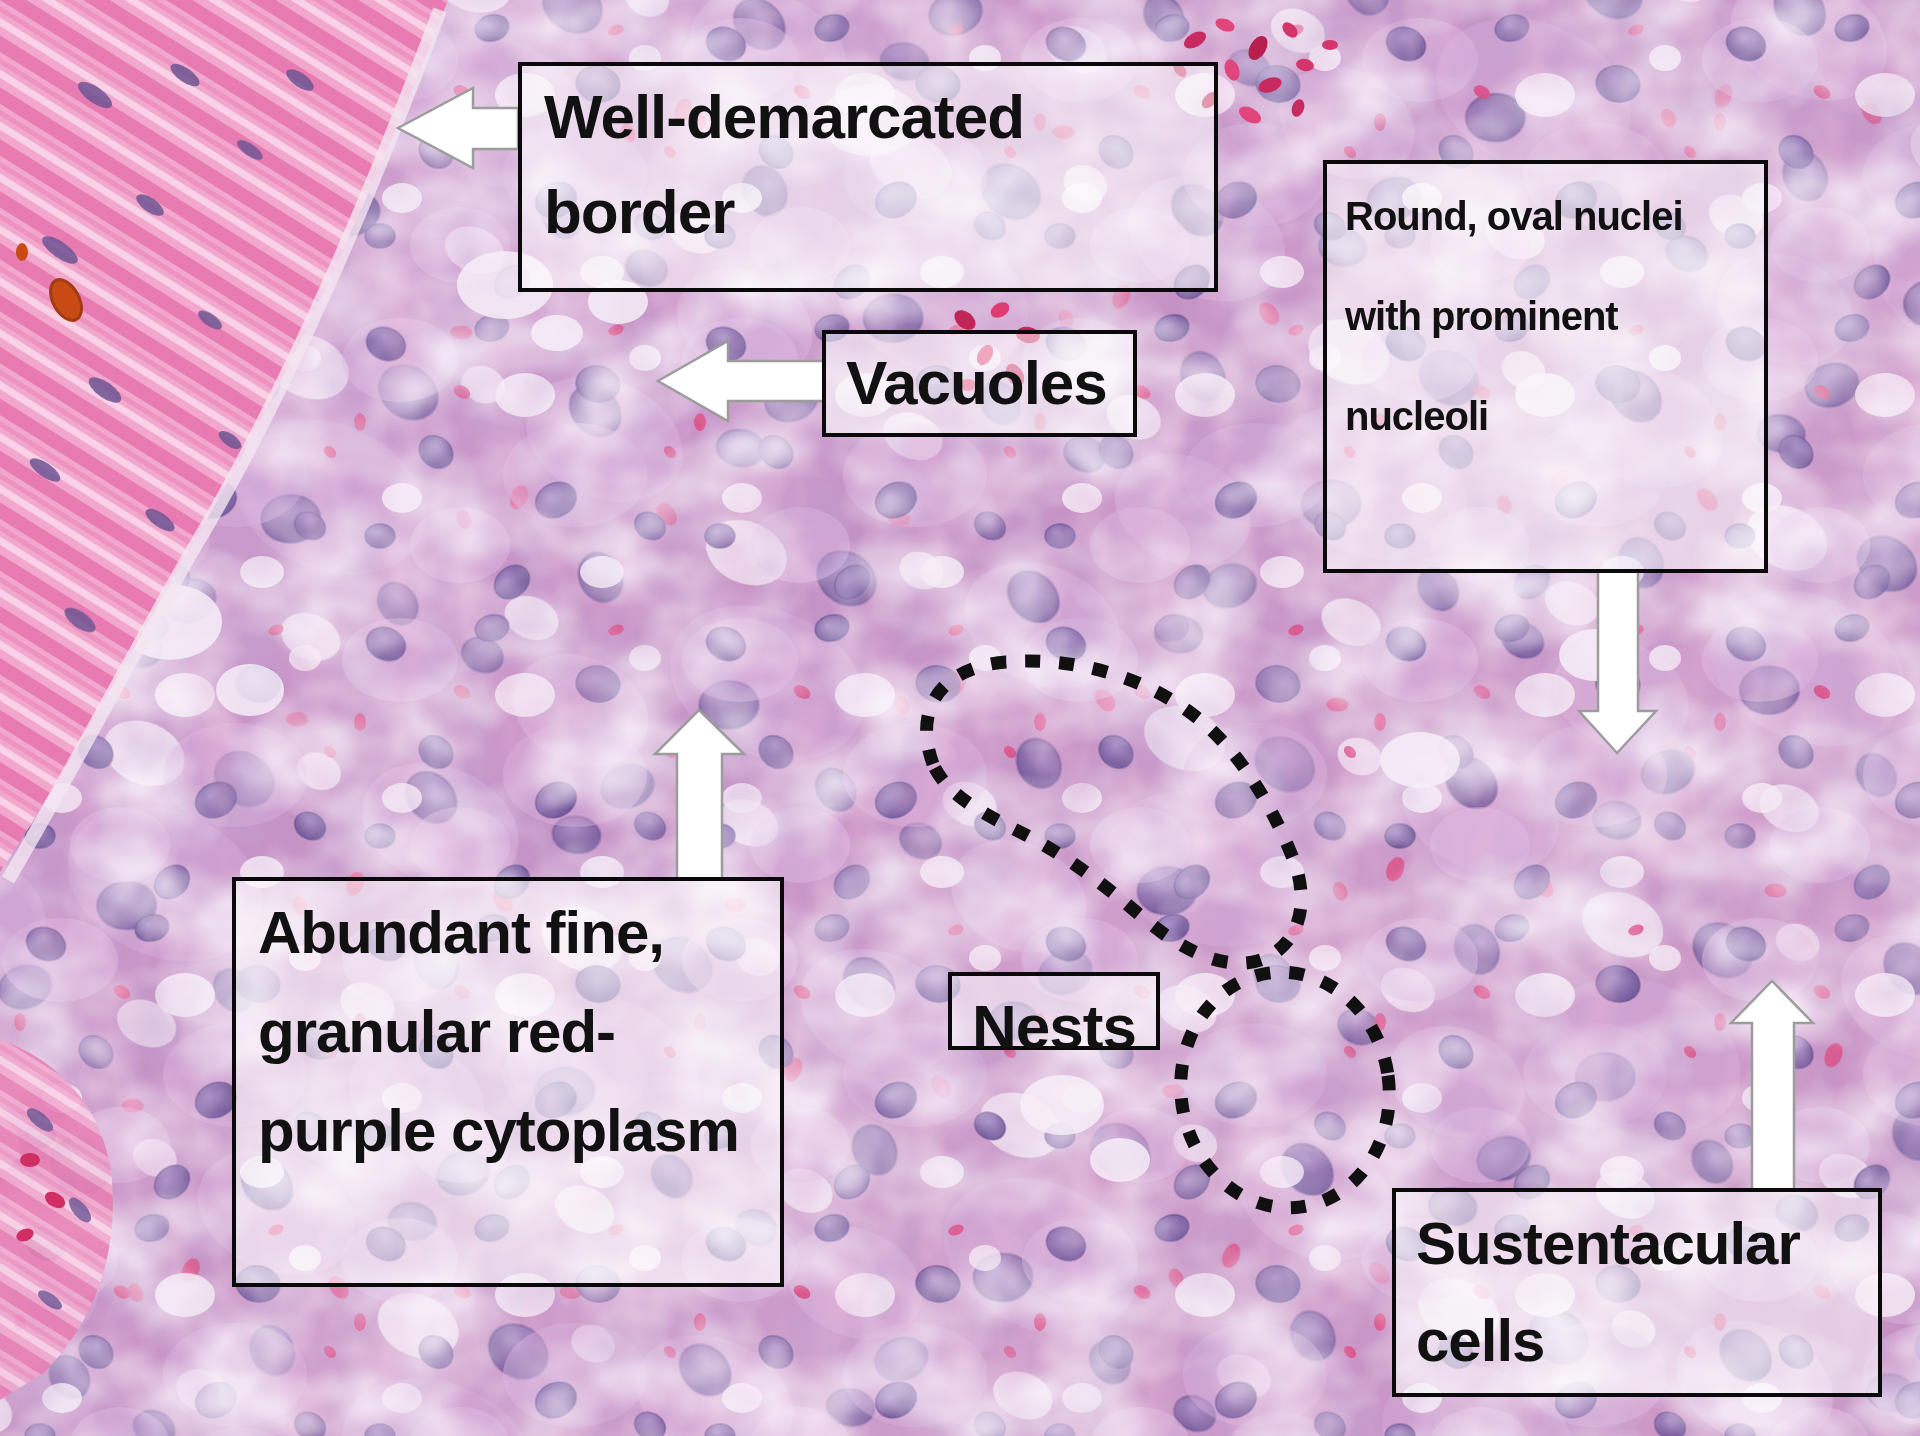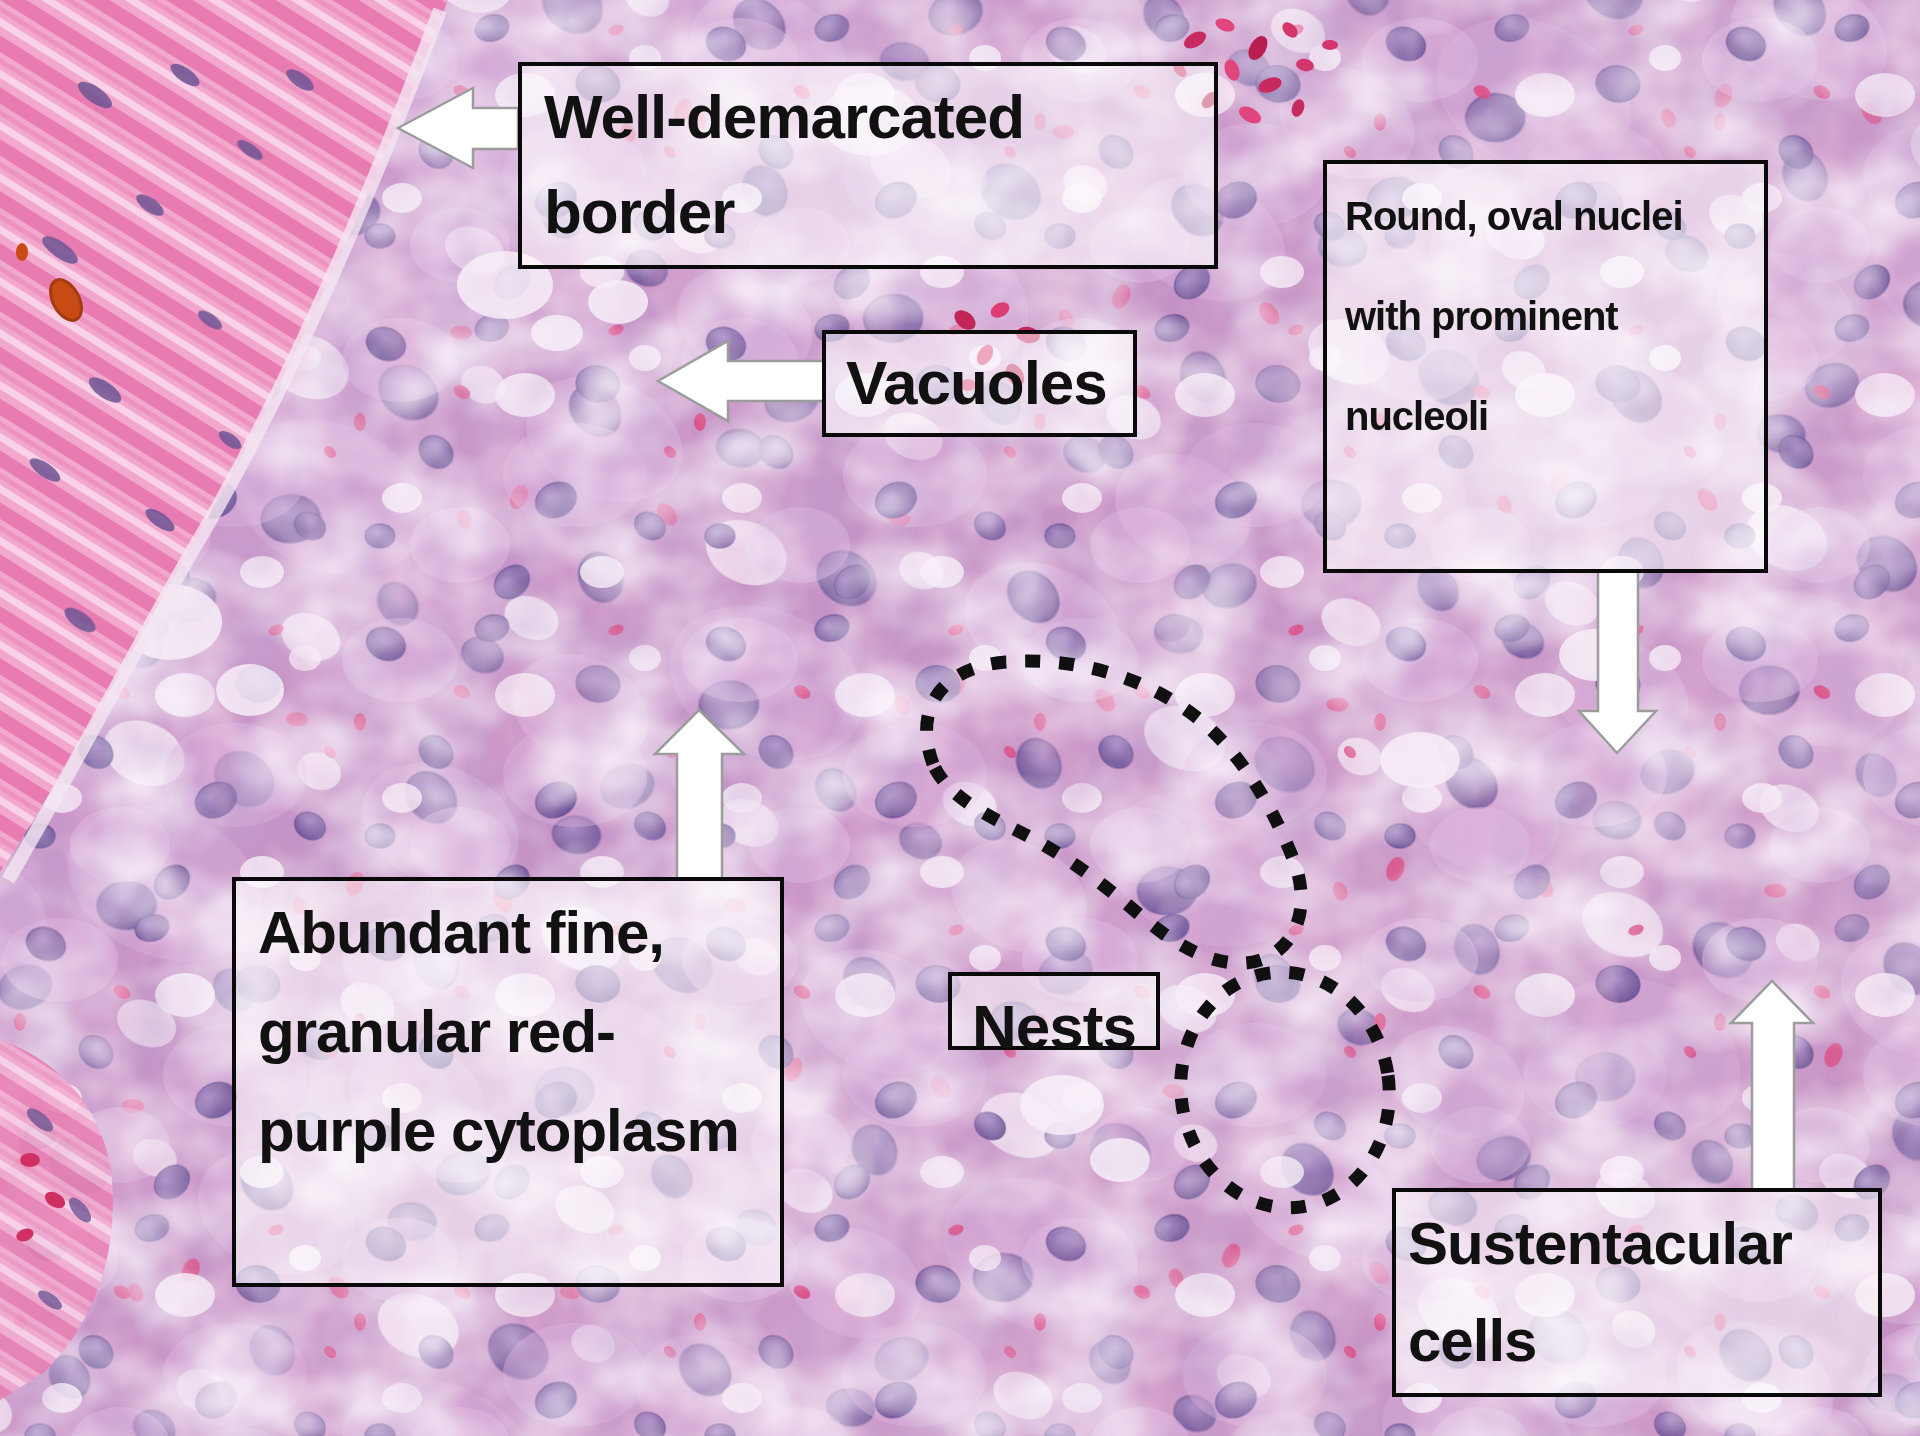--- a/index.html
+++ b/index.html
@@ -10,26 +10,26 @@
   }
   .stage svg.bg{position:absolute;left:0;top:0;z-index:0;display:block;}
   .stage svg.overlay{position:absolute;left:0;top:0;z-index:1;display:block;}
   .label{
     position:absolute;z-index:2;box-sizing:border-box;
     background:rgba(255,255,255,0.55);
     border:4px solid #0a0a0a;
     color:#111;font-weight:bold;letter-spacing:-1px;
     word-spacing:0px;
   }
-  .lbl1{left:518px;top:62px;width:700px;height:207px;font-size:62px;line-height:95px;padding:3px 22px;}
+  .lbl1{left:518px;top:62px;width:700px;height:230px;font-size:62px;line-height:95px;padding:3px 22px;}
   .lbl2{left:822px;top:330px;width:315px;height:107px;font-size:62px;line-height:98px;padding:0 20px;}
   .lbl3{left:1323px;top:160px;width:445px;height:413px;font-size:40px;line-height:100px;padding:2px 18px;}
   .lbl4{left:232px;top:877px;width:552px;height:410px;font-size:60px;line-height:99px;padding:2px 22px;}
   .lbl5{left:948px;top:972px;width:212px;height:78px;font-size:62px;line-height:101px;padding:0 20px;}
-  .lbl6{left:1392px;top:1188px;width:490px;height:209px;font-size:60px;line-height:97px;padding:3px 12px;}
+  .lbl6{left:1392px;top:1188px;width:490px;height:209px;font-size:60px;line-height:97px;padding:3px 20px;}
 </style>
 </head>
 <body>
 
 <div class="stage">
 
   <svg class="bg" width="1920" height="1436" viewBox="0 0 1920 1436">
     <defs>
       <linearGradient id="base" x1="0" y1="0" x2="1" y2="1">
         <stop offset="0" stop-color="#d2a4d3"></stop>

